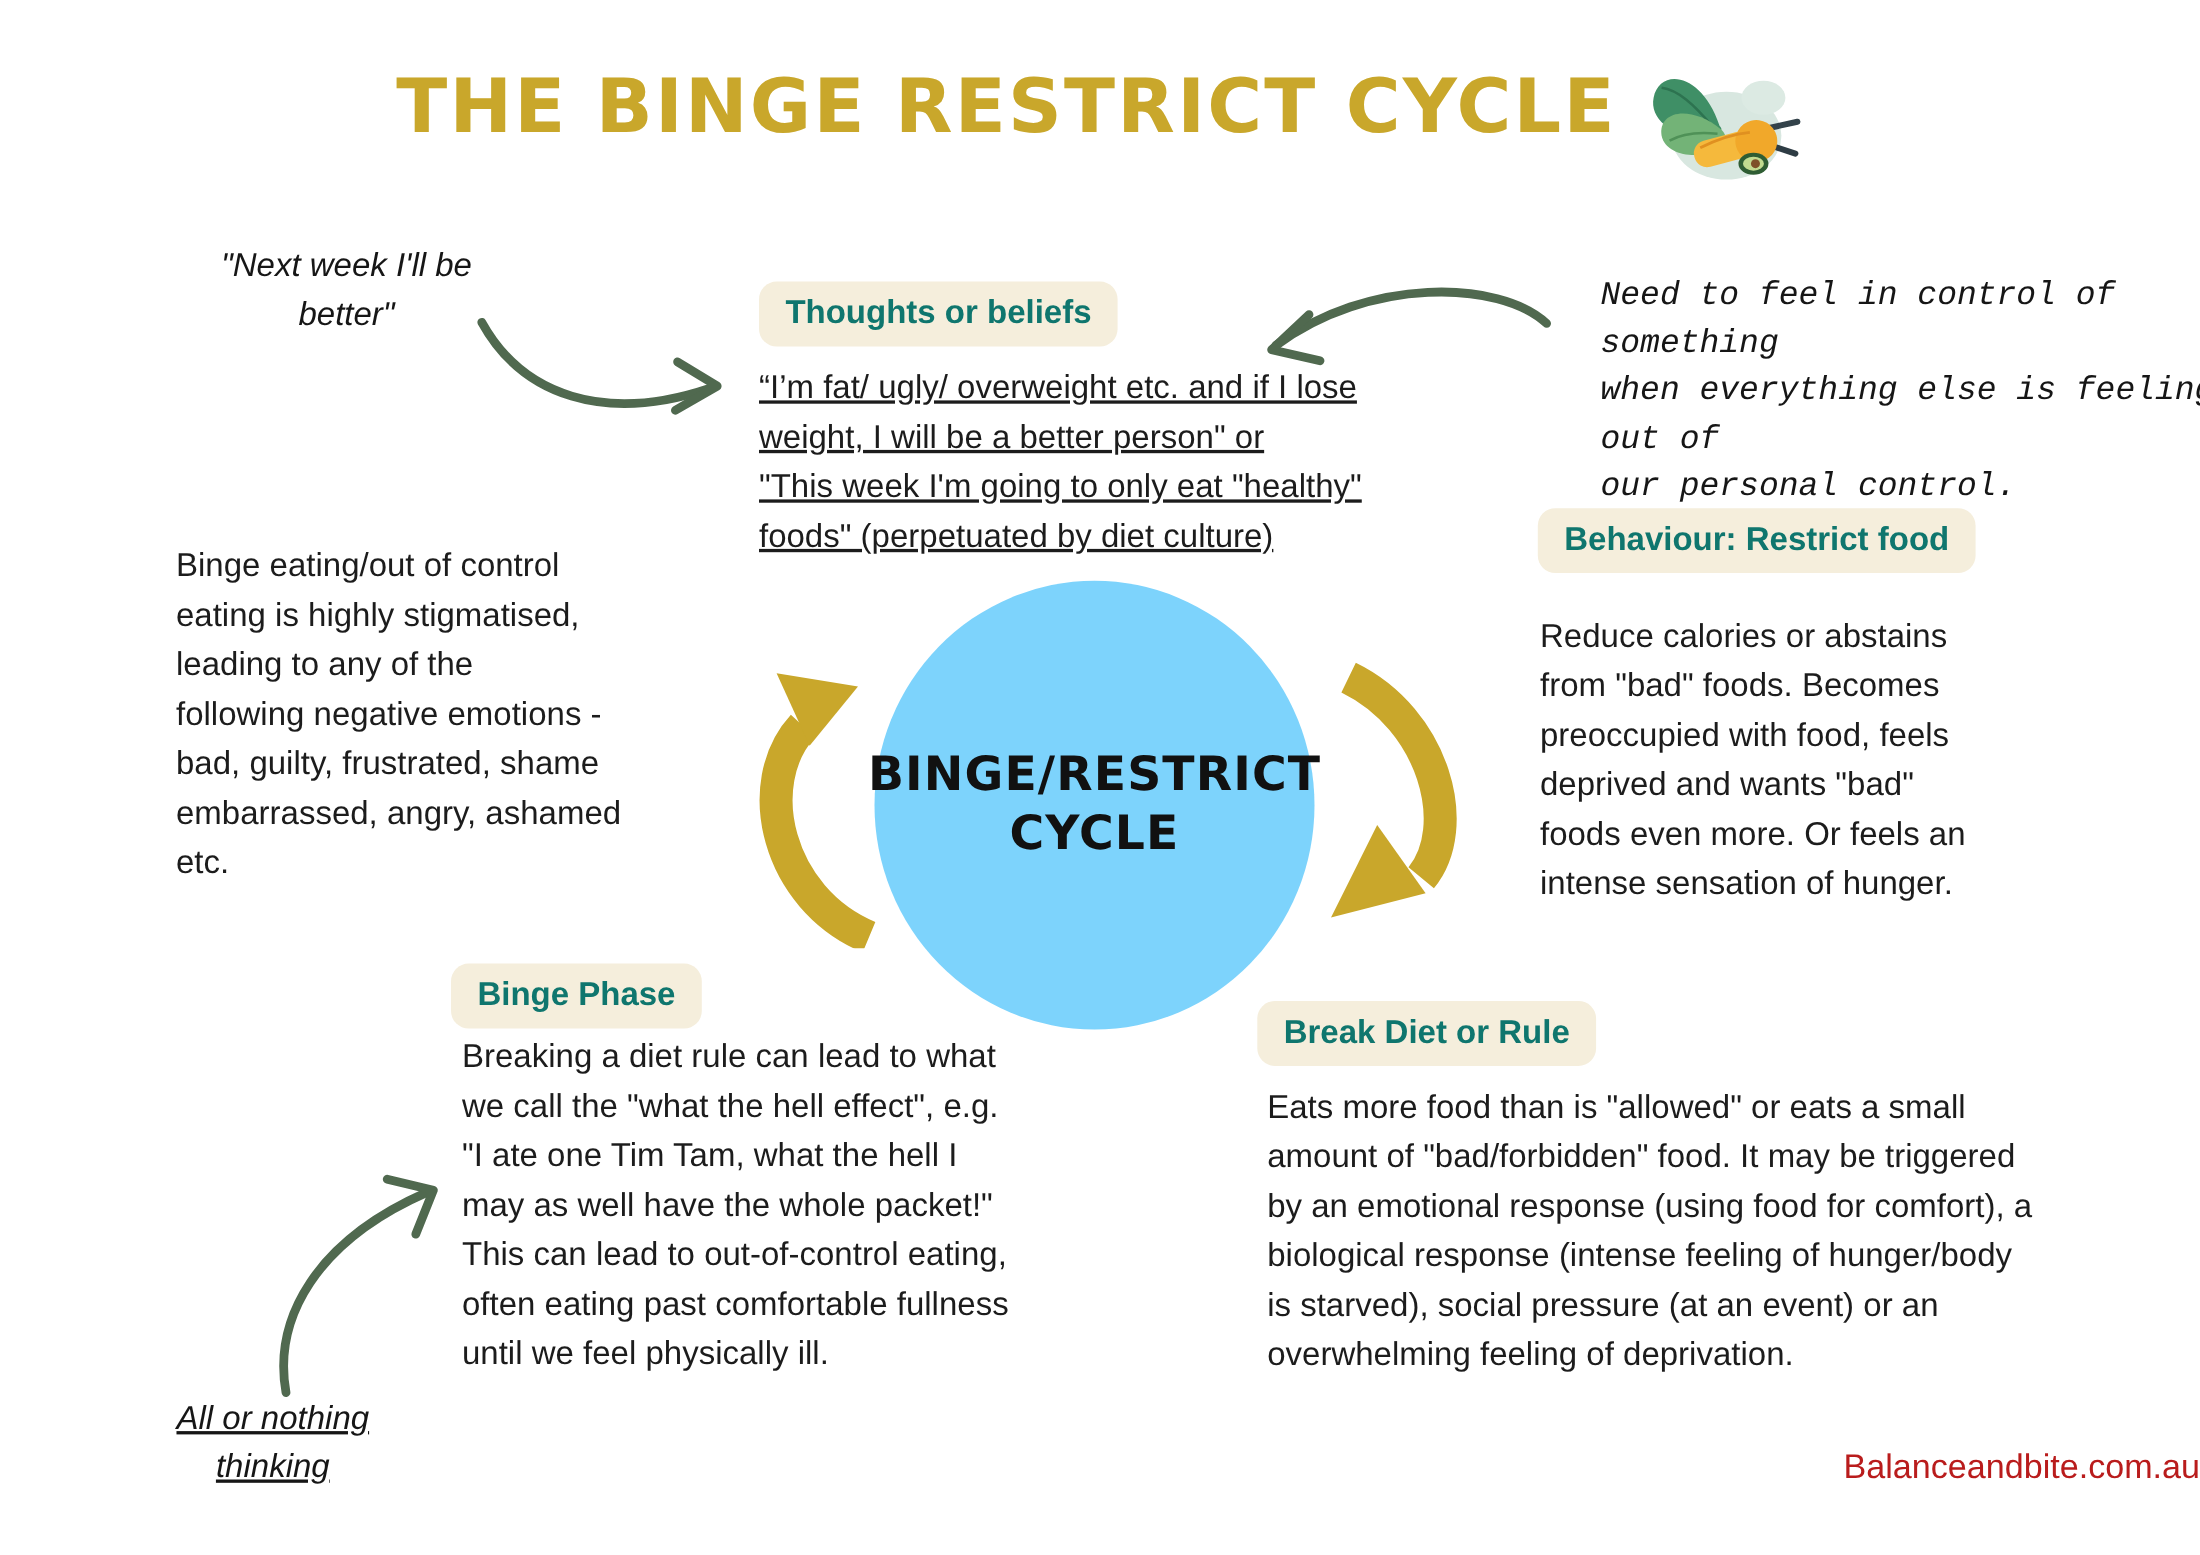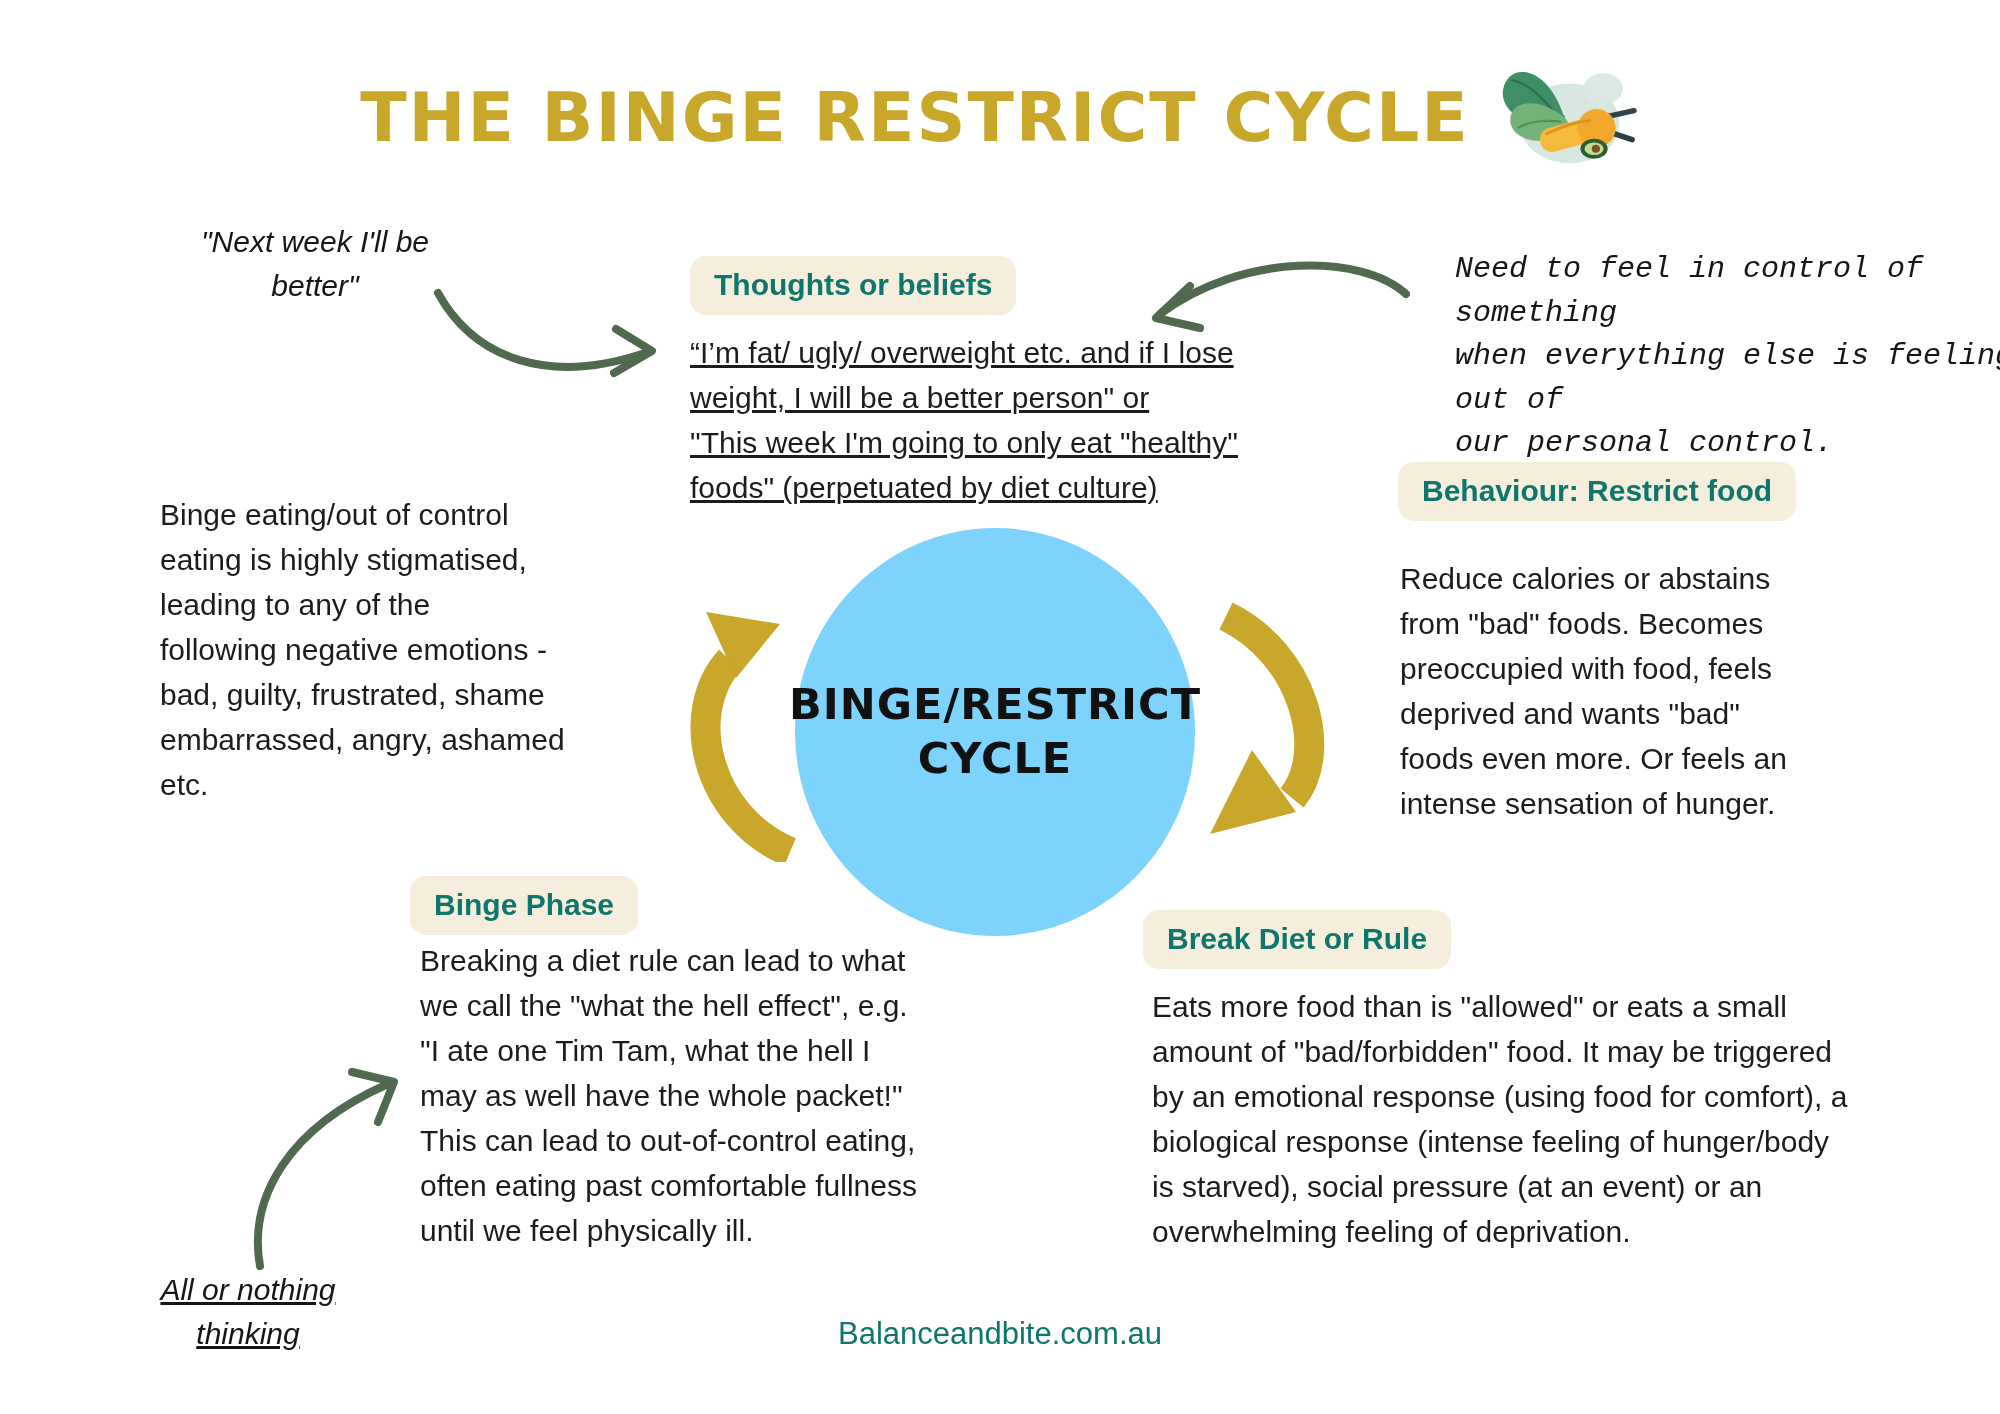--- a/index.html
+++ b/index.html
@@ -11,21 +11,21 @@
     font-family: "Liberation Sans", sans-serif;
     color: #1c1c1c;
     overflow: hidden;
   }
   .abs { position: absolute; }
 
   
   .title-row {
     position: absolute;
     top: 58px; left: 0; right: 0;
-    display: flex; justify-content: center; align-items: center; gap: 20px;
+    display: flex; justify-content: center; align-items: flex-start; gap: 20px;
   }
   .page-title {
     margin: 0;
     font-family: "DejaVu Sans", "Liberation Sans", sans-serif;
     font-weight: 800;
     font-size: 68px;
     letter-spacing: 2px;
     color: #C9A72B;
     white-space: nowrap;
   }
@@ -76,23 +76,23 @@
     letter-spacing: 1px;
     line-height: 1.25;
     text-align: center;
     white-space: pre-line;
     color: #111111;
   }
 
   .footer {
     position: absolute;
     left: 0; right: 0; top: 1316px;
-    text-align: center;
+    text-align: right;
     font-size: 31px;
-    color: #0f766e;
+    color: #b91c1c;
   }
 
   svg { display: block; }
 </style>
 </head>
 <body>
 
 <div class="canvas">
 
   <div class="title-row">

